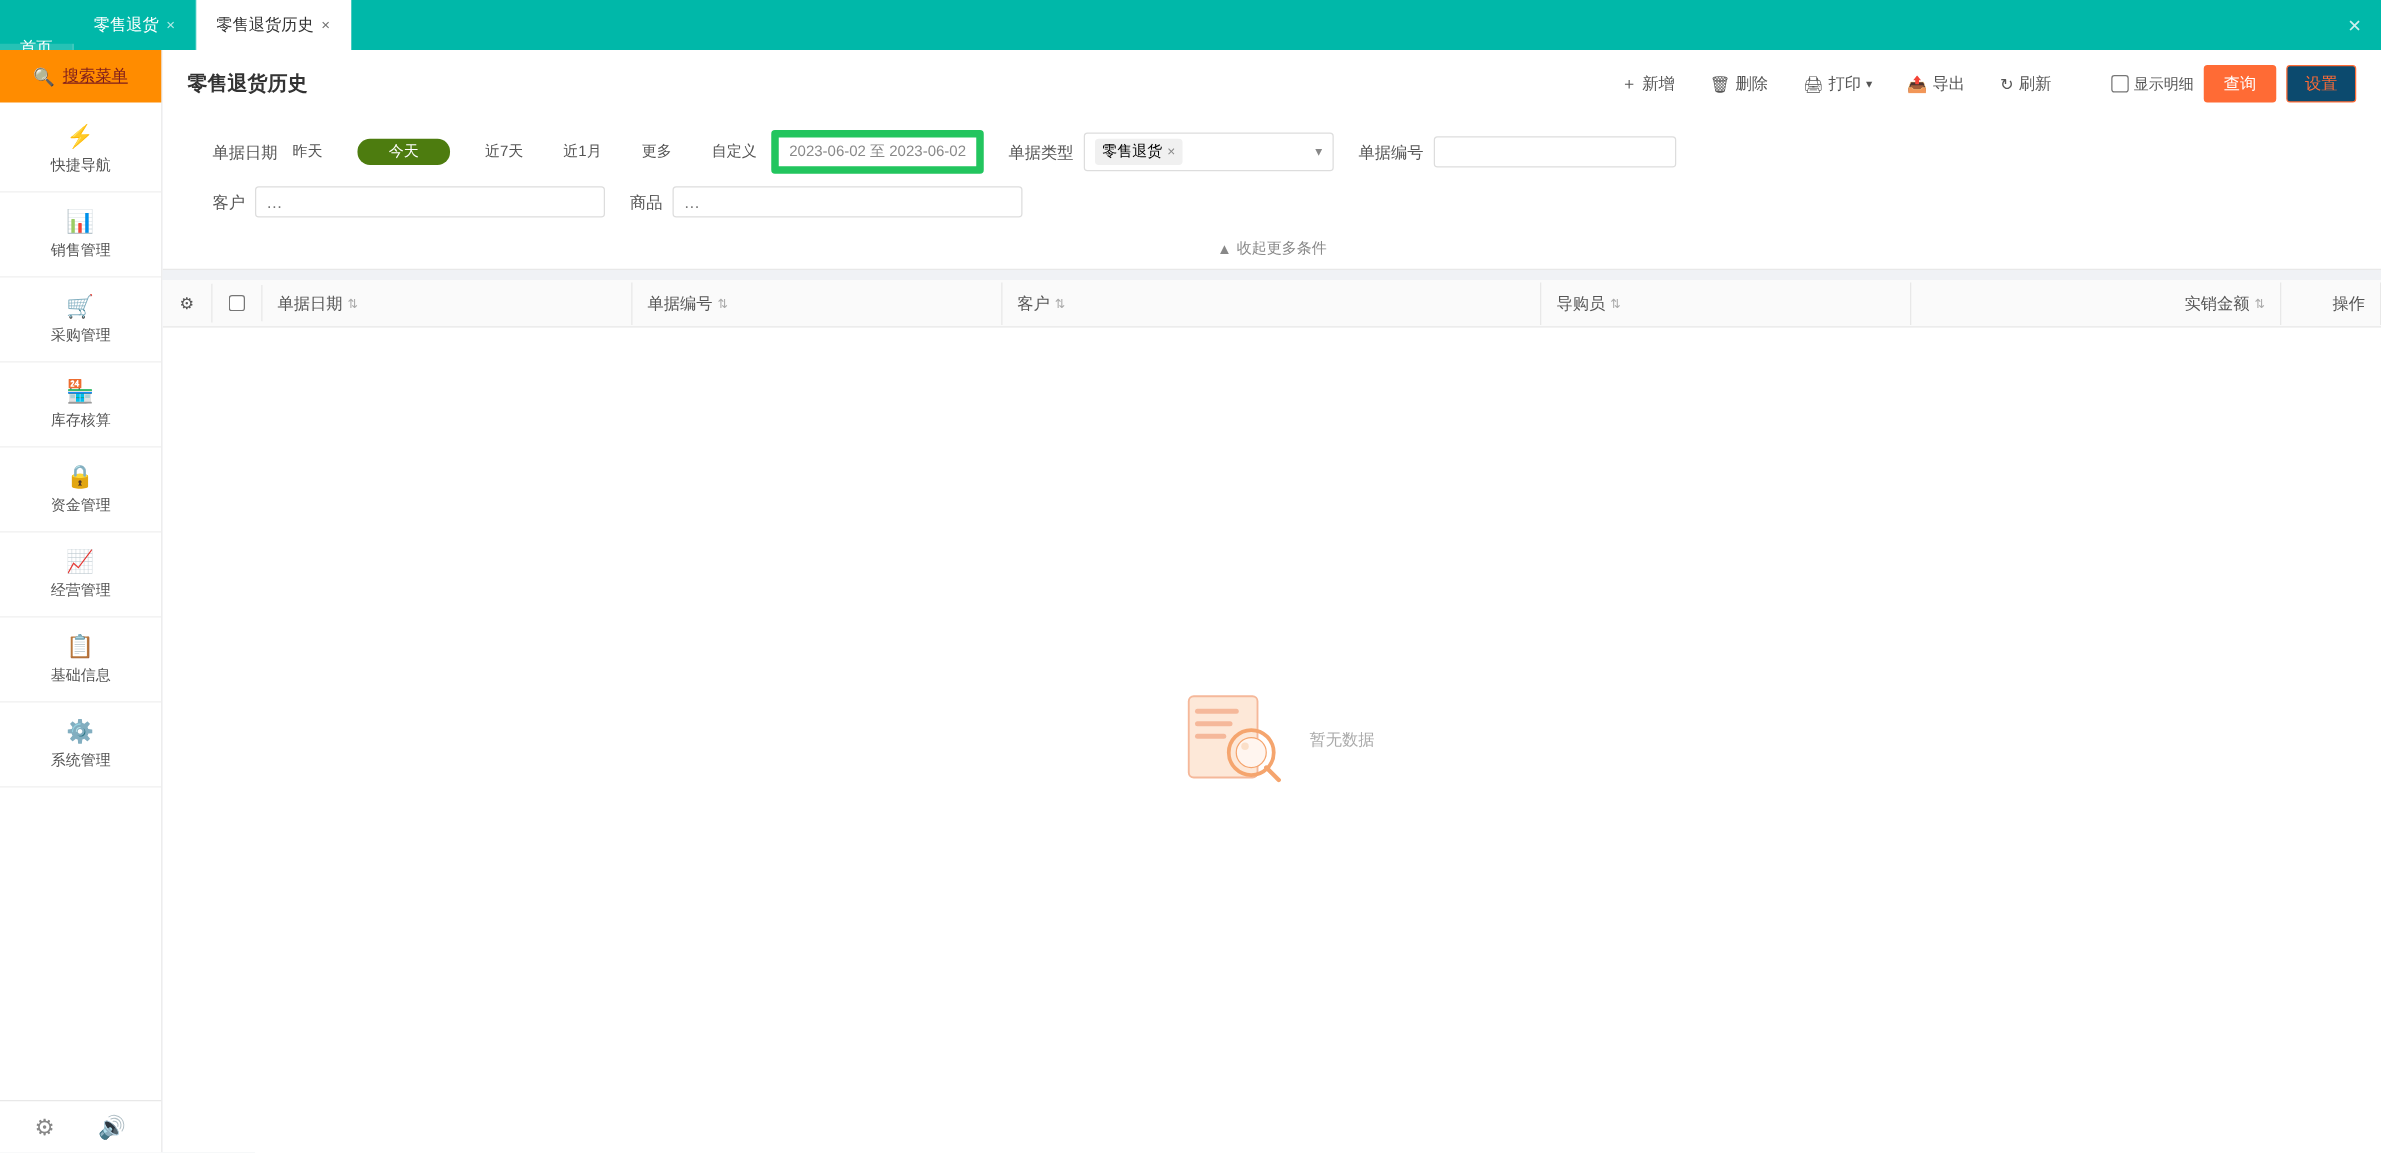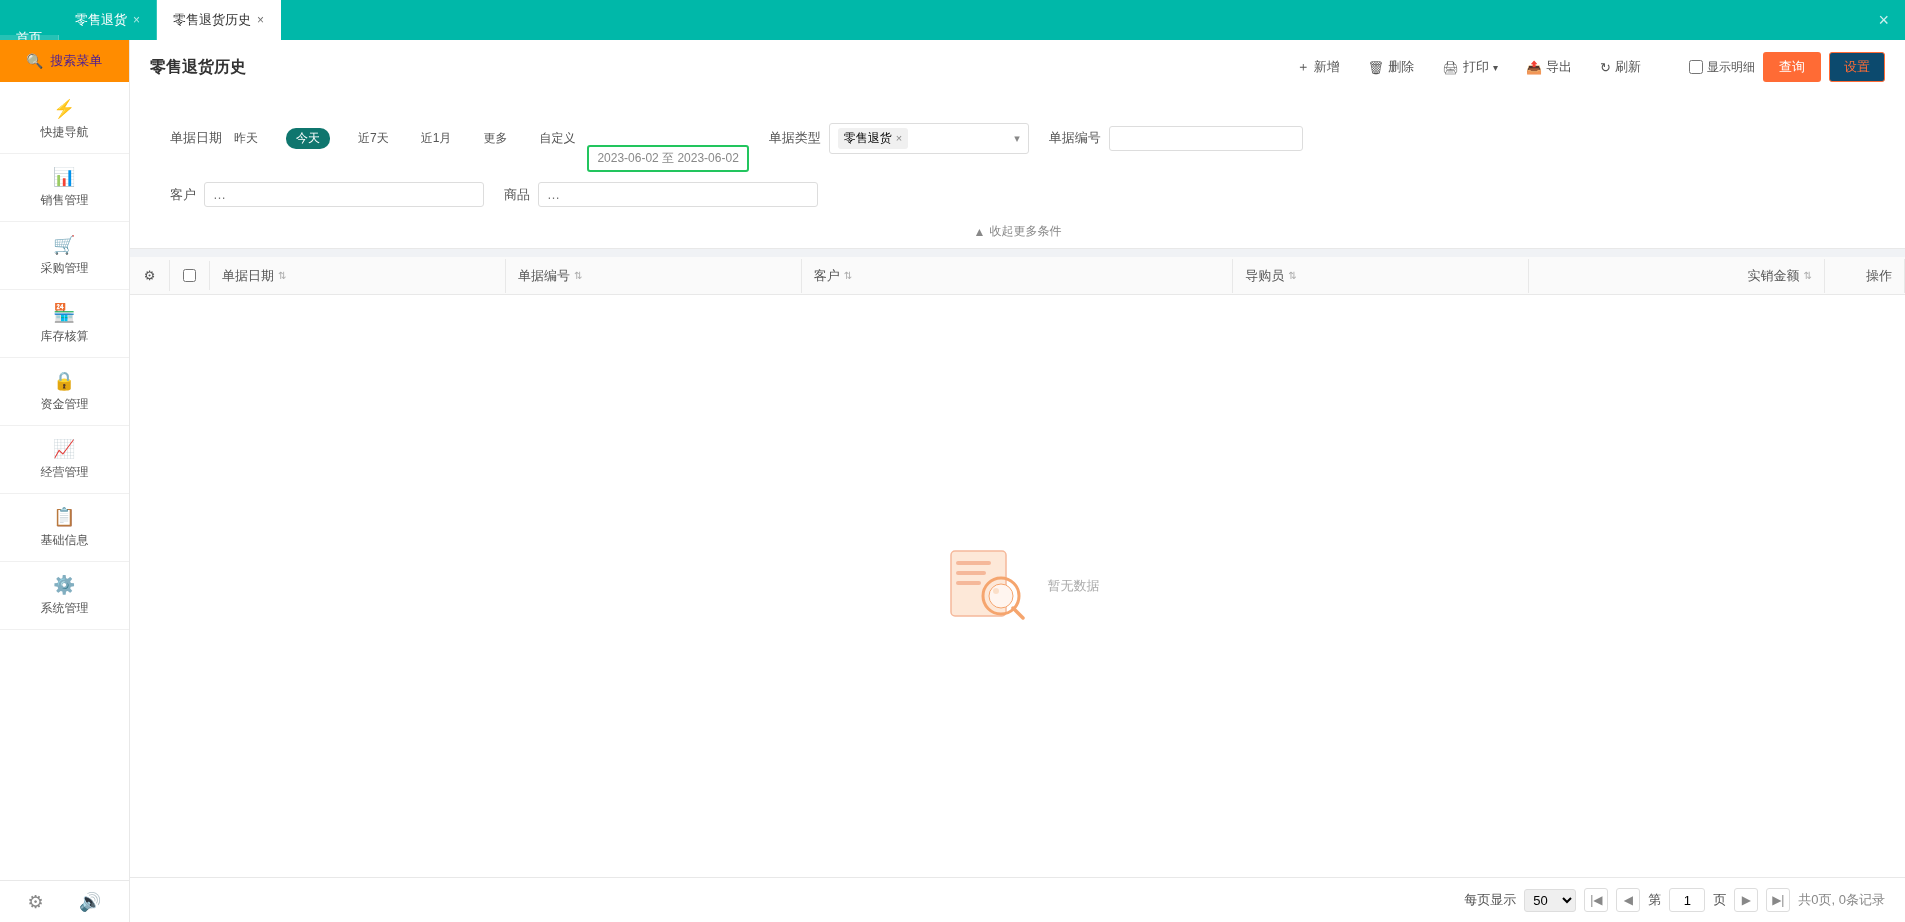--- a/index.html
+++ b/index.html
@@ -81,22 +81,23 @@
       justify-content: center;
       gap: 6px;
       cursor: pointer;
       padding: 0 10px;
     }
     .sidebar-search-icon {
       color: #fff;
       font-size: 14px;
     }
     .sidebar-search-label {
-      color: #4c1d95;
-      font-size: 13px;
+      color: #7f1d1d;
+      font-size: 13px;
+      text-decoration: underline;
     }
     .sidebar-nav {
       flex: 1;
       overflow-y: auto;
       padding: 4px 0;
     }
     .sidebar-item {
       display: flex;
       flex-direction: column;
       align-items: center;
@@ -227,34 +228,33 @@
       gap: 24px;
     }
     .date-btn {
       font-size: 12px;
       color: #555;
       cursor: pointer;
       padding: 2px 4px;
       border-radius: 2px;
     }
     .date-btn.active {
-      background: #0f766e;
+      background: #4d7c0f;
       color: #fff;
       border-radius: 10px;
-      padding: 2px 10px;
+      padding: 2px 25px;
     }
     .date-range {
       font-size: 12px;
       color: #888;
-      border: 2px solid #22c55e;
+      border: 6px solid #22c55e;
       padding: 3px 8px;
       border-radius: 3px;
       background: #fff;
       min-width: 160px;
-      margin-top: 41px;
     }
     .type-select {
       display: flex;
       align-items: center;
       border: 1px solid #ddd;
       border-radius: 3px;
       background: #fff;
       padding: 4px 8px;
       gap: 6px;
       min-width: 200px;
@@ -613,33 +613,16 @@
 
           <circle cx="65" cy="55" r="18" fill="none" stroke="#f5a56e" stroke-width="3"></circle>
           <circle cx="65" cy="55" r="12" fill="#fff5ef" stroke="#f5a56e" stroke-width="1"></circle>
           <line x1="77" y1="67" x2="87" y2="77" stroke="#f5a56e" stroke-width="3.5" stroke-linecap="round"></line>
 
           <circle cx="60" cy="50" r="3" fill="#fad5b8" opacity="0.7"></circle>
         </svg>
         <span class="empty-text">暂无数据</span>
       </div>
 
-      <div class="pagination">
-        <span>每页显示</span>
-        <select class="page-size-select">
-          <option>50</option>
-          <option>10</option>
-          <option>20</option>
-          <option>100</option>
-        </select>
-        <div class="page-nav-btn">|◀</div>
-        <div class="page-nav-btn">◀</div>
-        <span>第</span>
-        <input type="text" class="page-num-input" value="1" style="">
-        <span>页</span>
-        <div class="page-nav-btn">▶</div>
-        <div class="page-nav-btn">▶|</div>
-        <span class="page-info">共0页, 0条记录</span>
-      </div>
     </div>
 
   </div>
 </div>
 
 </body></html>

